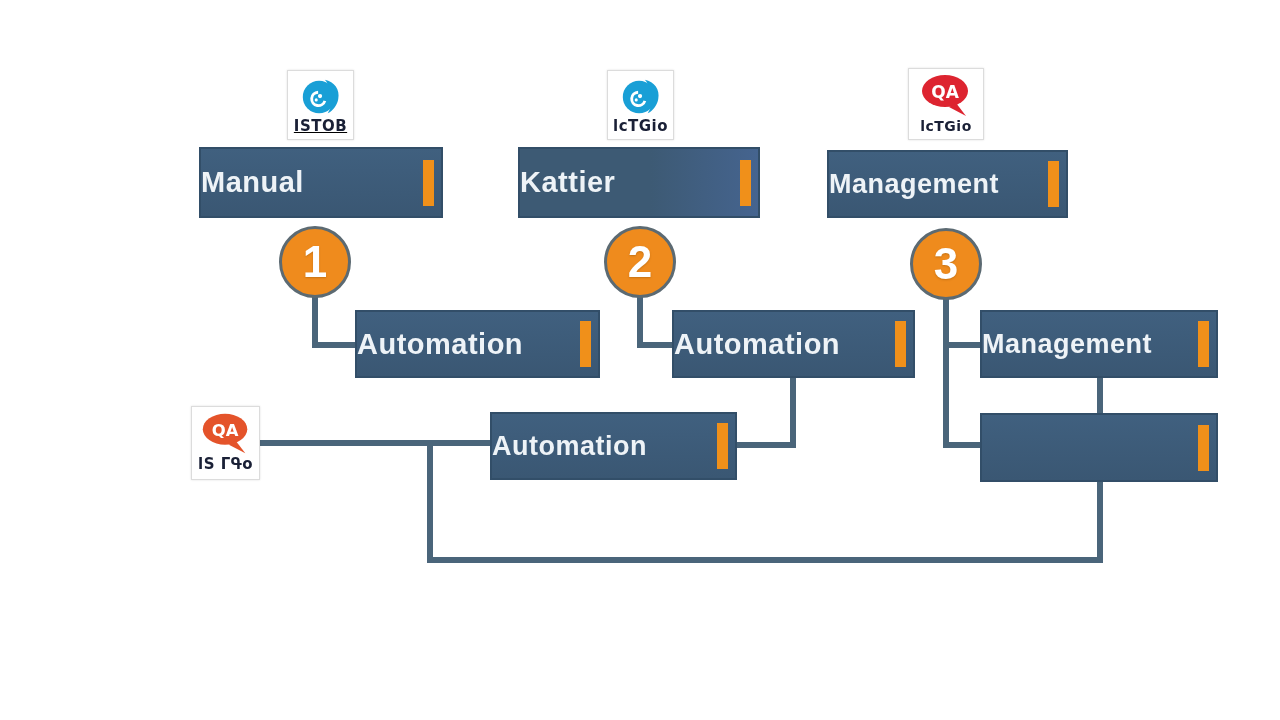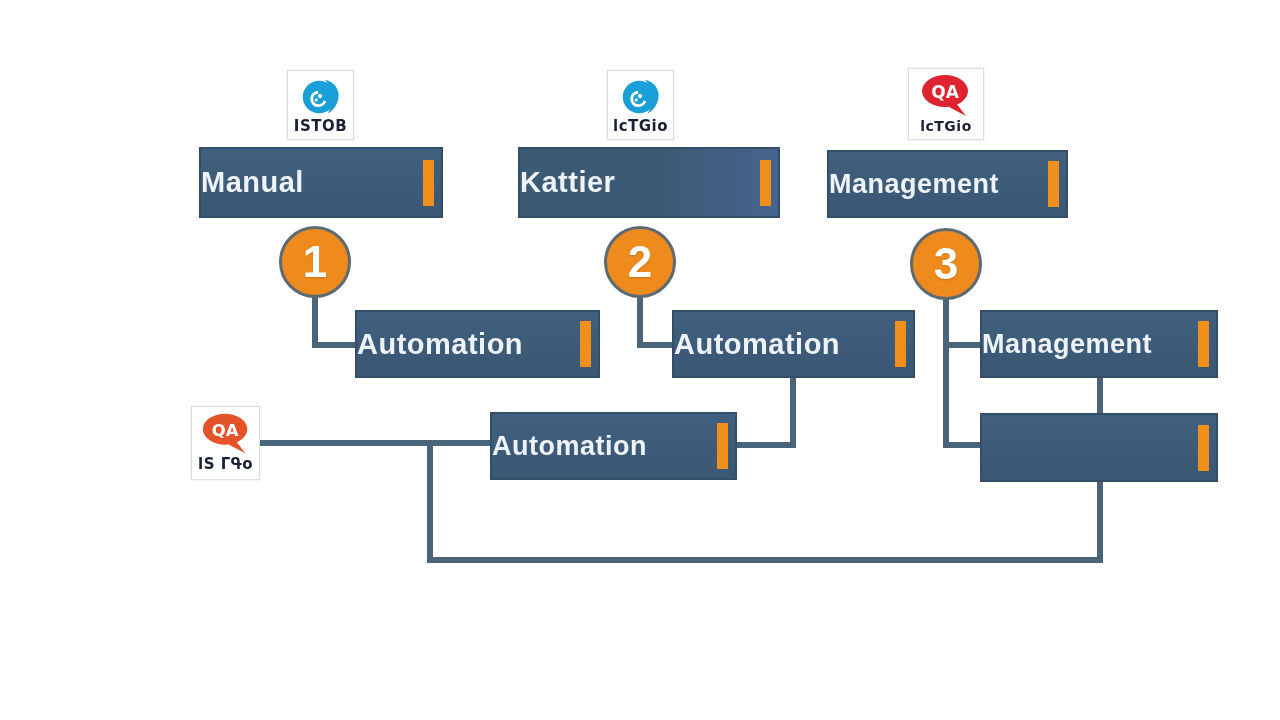--- a/index.html
+++ b/index.html
@@ -29,21 +29,21 @@
     position:absolute;display:flex;align-items:center;justify-content:flex-start;
     background:linear-gradient(180deg,#40607f,#3a5773);
     border:2px solid #324e68;box-sizing:border-box;
     color:#eef3f7;font-weight:bold;font-size:29px;letter-spacing:0.5px;
   }
   .box .stripe{
     position:absolute;right:7px;top:50%;transform:translateY(-50%);
     width:11px;height:46px;background:#f0901a;
   }
   .b1{left:199px;top:147px;width:244px;height:71px;}
-  .b2{left:518px;top:147px;width:262px;height:71px;
+  .b2{left:518px;top:147px;width:242px;height:71px;
       background:linear-gradient(90deg,#3d5a74 55%,#45648f);}
   .b3{left:827px;top:150px;width:241px;height:68px;font-size:27px;}
   .b4{left:355px;top:310px;width:245px;height:68px;}
   .b5{left:672px;top:310px;width:243px;height:68px;}
   .b6{left:980px;top:310px;width:238px;height:68px;font-size:27px;}
   .b7{left:490px;top:412px;width:247px;height:68px;font-size:27px;}
   .b8{left:980px;top:413px;width:238px;height:69px;}
   
   .circle{
     position:absolute;width:72px;height:72px;border-radius:50%;
@@ -60,21 +60,21 @@
     position:absolute;background:#ffffff;border:1px solid #dcdcdc;
     box-shadow:0 0 2px rgba(0,0,0,0.12);
     display:flex;flex-direction:column;align-items:center;justify-content:flex-start;
     box-sizing:border-box;padding-top:2px;
   }
   .logo .caption{
     font-family:"DejaVu Sans", sans-serif;font-weight:bold;
     color:#1a2036;font-size:15px;line-height:15px;letter-spacing:0.5px;
     margin-top:-2px;white-space:nowrap;
   }
-  .lg1{left:287px;top:70px;width:67px;height:70px;}
+  .lg1{left:287px;top:70px;width:67px;height:70px;text-decoration:underline;}
   .lg2{left:607px;top:70px;width:67px;height:70px;}
   .lg3{left:908px;top:68px;width:76px;height:72px;}
   .lg3 .caption{font-size:14px;}
   .lg4{left:191px;top:406px;width:69px;height:74px;}
 </style>
 </head>
 <body>
 
 <div class="canvas">
 

